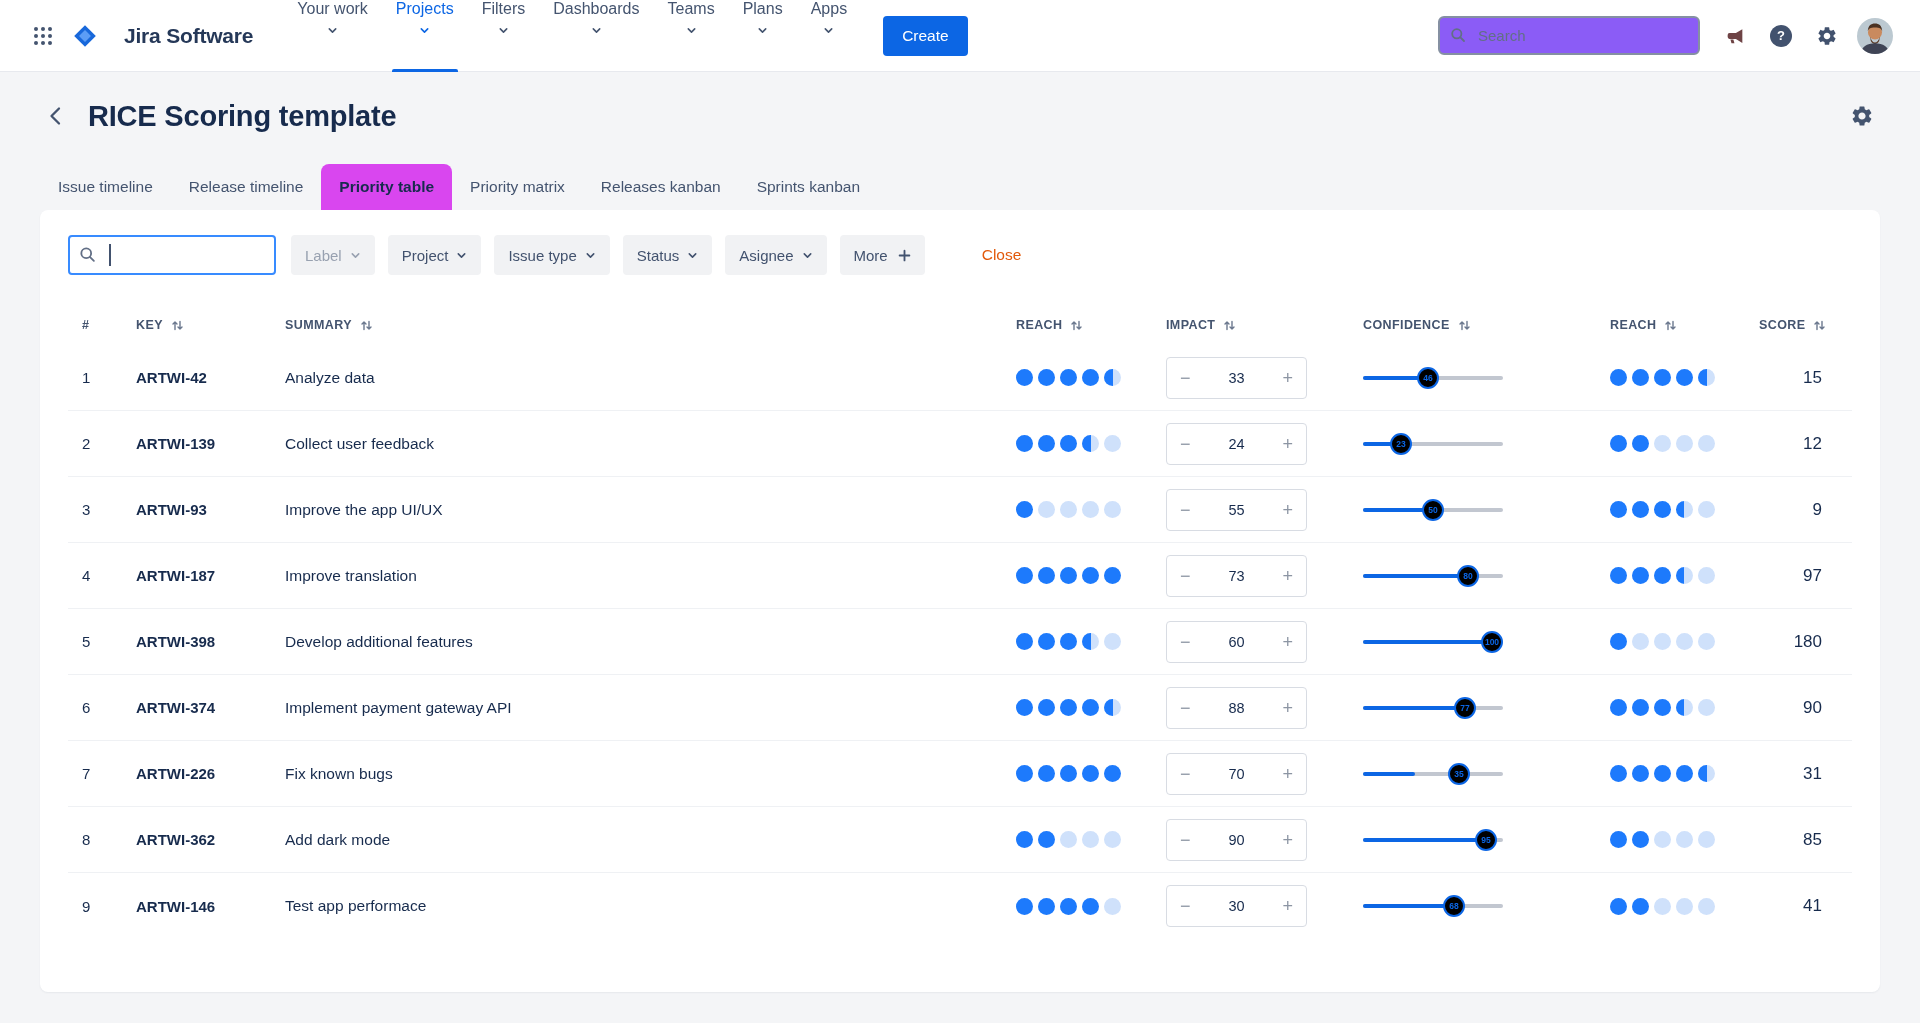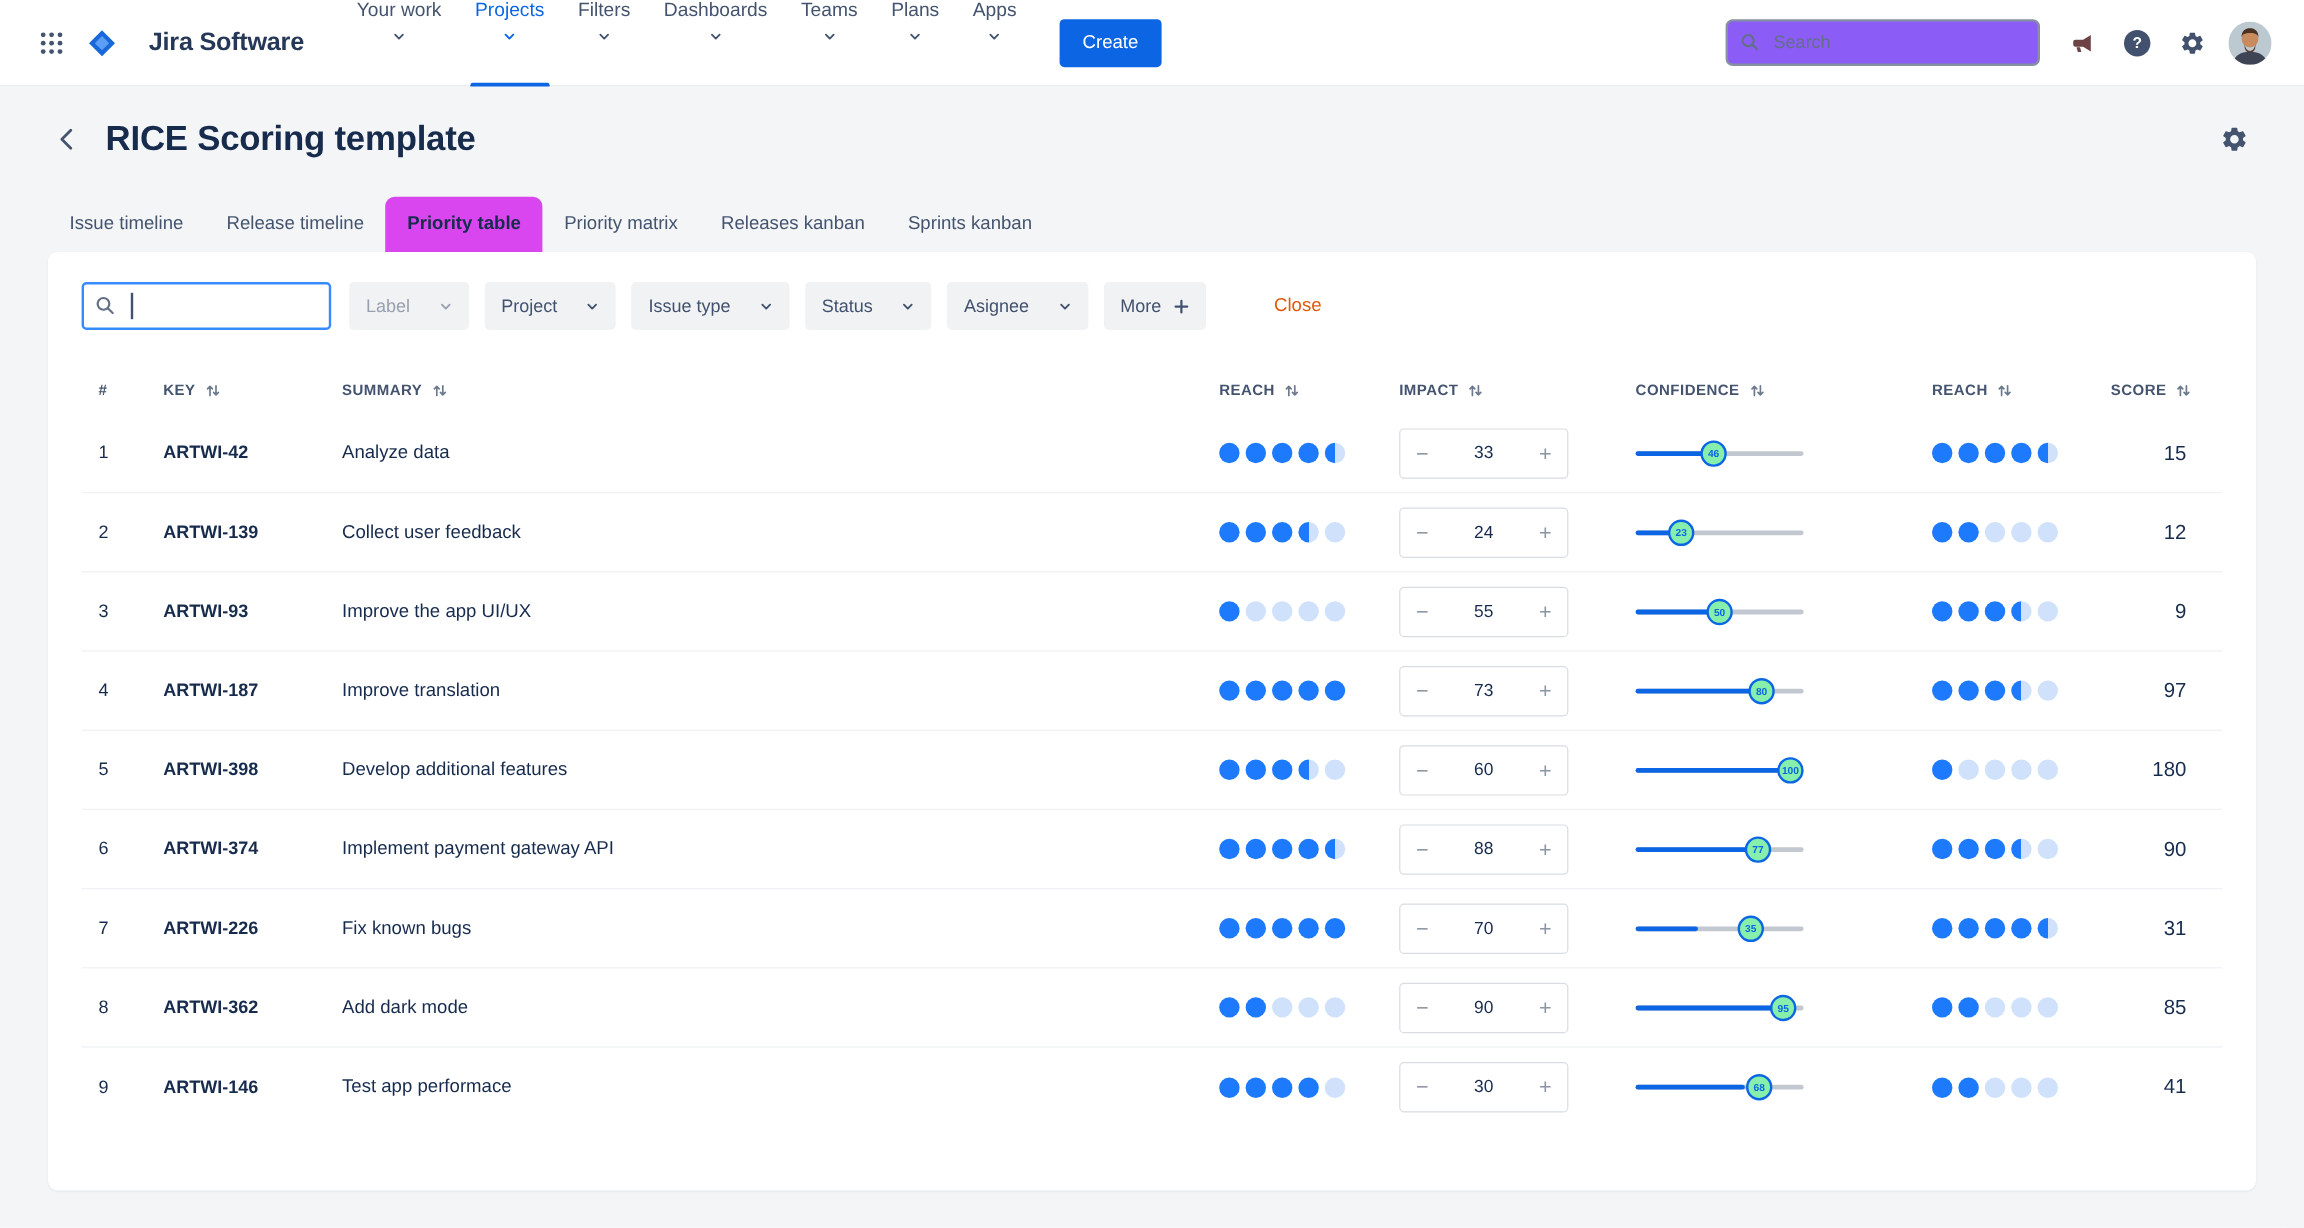--- a/index.html
+++ b/index.html
@@ -42,21 +42,21 @@
 
   .card{background:#fff;border-radius:8px;height:782px;padding:25px 28px;box-shadow:0 1px 2px rgba(9,30,66,.06);}
 
   
   .filters{display:flex;align-items:center;gap:13px;}
   .table-search{position:relative;width:208px;height:40px;margin-right:2px;}
   .table-search input{width:100%;height:100%;border:2px solid #388BFF;border-radius:4px;padding:0 8px 0 38px;font-size:15px;outline:none;}
   .table-search .mag{position:absolute;left:11px;top:11px;}
   .table-search .caret{position:absolute;left:41px;top:9px;width:1.5px;height:22px;background:#42526E;}
   .dd-wrap{display:contents;}
-  .filter-btn{height:40px;display:flex;align-items:center;gap:24px;padding:0 14px;background:var(--btn-bg);border-radius:4px;font-size:15px;color:#42526E;}
+  .filter-btn{height:40px;display:flex;align-items:center;gap:8px;padding:0 14px;background:var(--btn-bg);border-radius:4px;font-size:15px;color:#42526E;}
   .filter-btn.muted{color:#98A1B0;}
   .more-btn{gap:10px;}
   .close-btn{margin-left:44px;color:var(--close);font-size:15.5px;font-weight:500;}
 
   
   .tbl{margin-top:30px;}
   .thead,.trow{display:grid;grid-template-columns:68px 149px 731px 150px 197px 247px 149px 1fr;align-items:center;}
   .thead{height:40px;}
   .th{display:flex;align-items:center;gap:8px;font-size:12.5px;font-weight:700;color:var(--muted);letter-spacing:.4px;}
   .th.first{padding-left:14px;}
@@ -69,21 +69,21 @@
   .dot{width:17px;height:17px;border-radius:50%;}
   .dot.full{background:var(--dot-full);}
   .dot.empty{background:var(--dot-empty);}
   .dot.half{background:linear-gradient(90deg,var(--dot-full) 50%,var(--dot-empty) 50%);}
   .stepper{width:141px;height:42px;border:1px solid #D8DCE3;border-radius:4px;display:flex;align-items:center;padding:0 13px;background:#fff;}
   .step-btn{color:#8C95A3;font-size:18px;line-height:1;}
   .step-val{flex:1;text-align:center;font-size:14.5px;color:var(--dark);}
   .slider{position:relative;width:140px;height:22px;cursor:pointer;}
   .slider .track{position:absolute;top:9px;left:0;width:140px;height:4px;background:#C2C7D0;border-radius:2px;}
   .slider .fill{position:absolute;top:9px;left:0;height:4px;background:var(--accent);border-radius:2px;}
-  .thumb{position:absolute;top:0;width:22px;height:22px;border-radius:50%;background:#86efac;border:2px solid var(--accent);color:var(--accent);font-size:8.5px;font-weight:700;display:flex;align-items:center;justify-content:center;}
+  .thumb{position:absolute;top:0;width:22px;height:22px;border-radius:50%;background:#000000;border:2px solid var(--accent);color:var(--accent);font-size:8.5px;font-weight:700;display:flex;align-items:center;justify-content:center;}
   .cell-score{font-size:17px;text-align:right;padding-right:30px;}
 </style>
 </head>
 <body>
 
 <header class="topnav">
   <button class="appswitch">
     <svg width="22" height="22" viewBox="0 0 22 22" fill="#44546F">
       <circle cx="4" cy="4" r="2"></circle>
         <circle cx="11" cy="4" r="2"></circle>
@@ -650,21 +650,21 @@
               <div class="stepper">
                 <button class="step-btn">−</button>
                 <span class="step-val">30</span>
                 <button class="step-btn">+</button>
               </div>
             </div>
             <div>
               <div class="slider">
                 <div class="track"></div>
                 <div class="fill" style="width: 91px;"></div>
-                <div class="thumb" style="left: 92px;">68</div>
+                <div class="thumb" style="left: 80px;">68</div>
               </div>
             </div>
             <div>
               <div class="dots">
                 <span class="dot full"></span>
                 <span class="dot full"></span>
                 <span class="dot empty"></span>
                 <span class="dot empty"></span>
                 <span class="dot empty"></span>
               </div>

